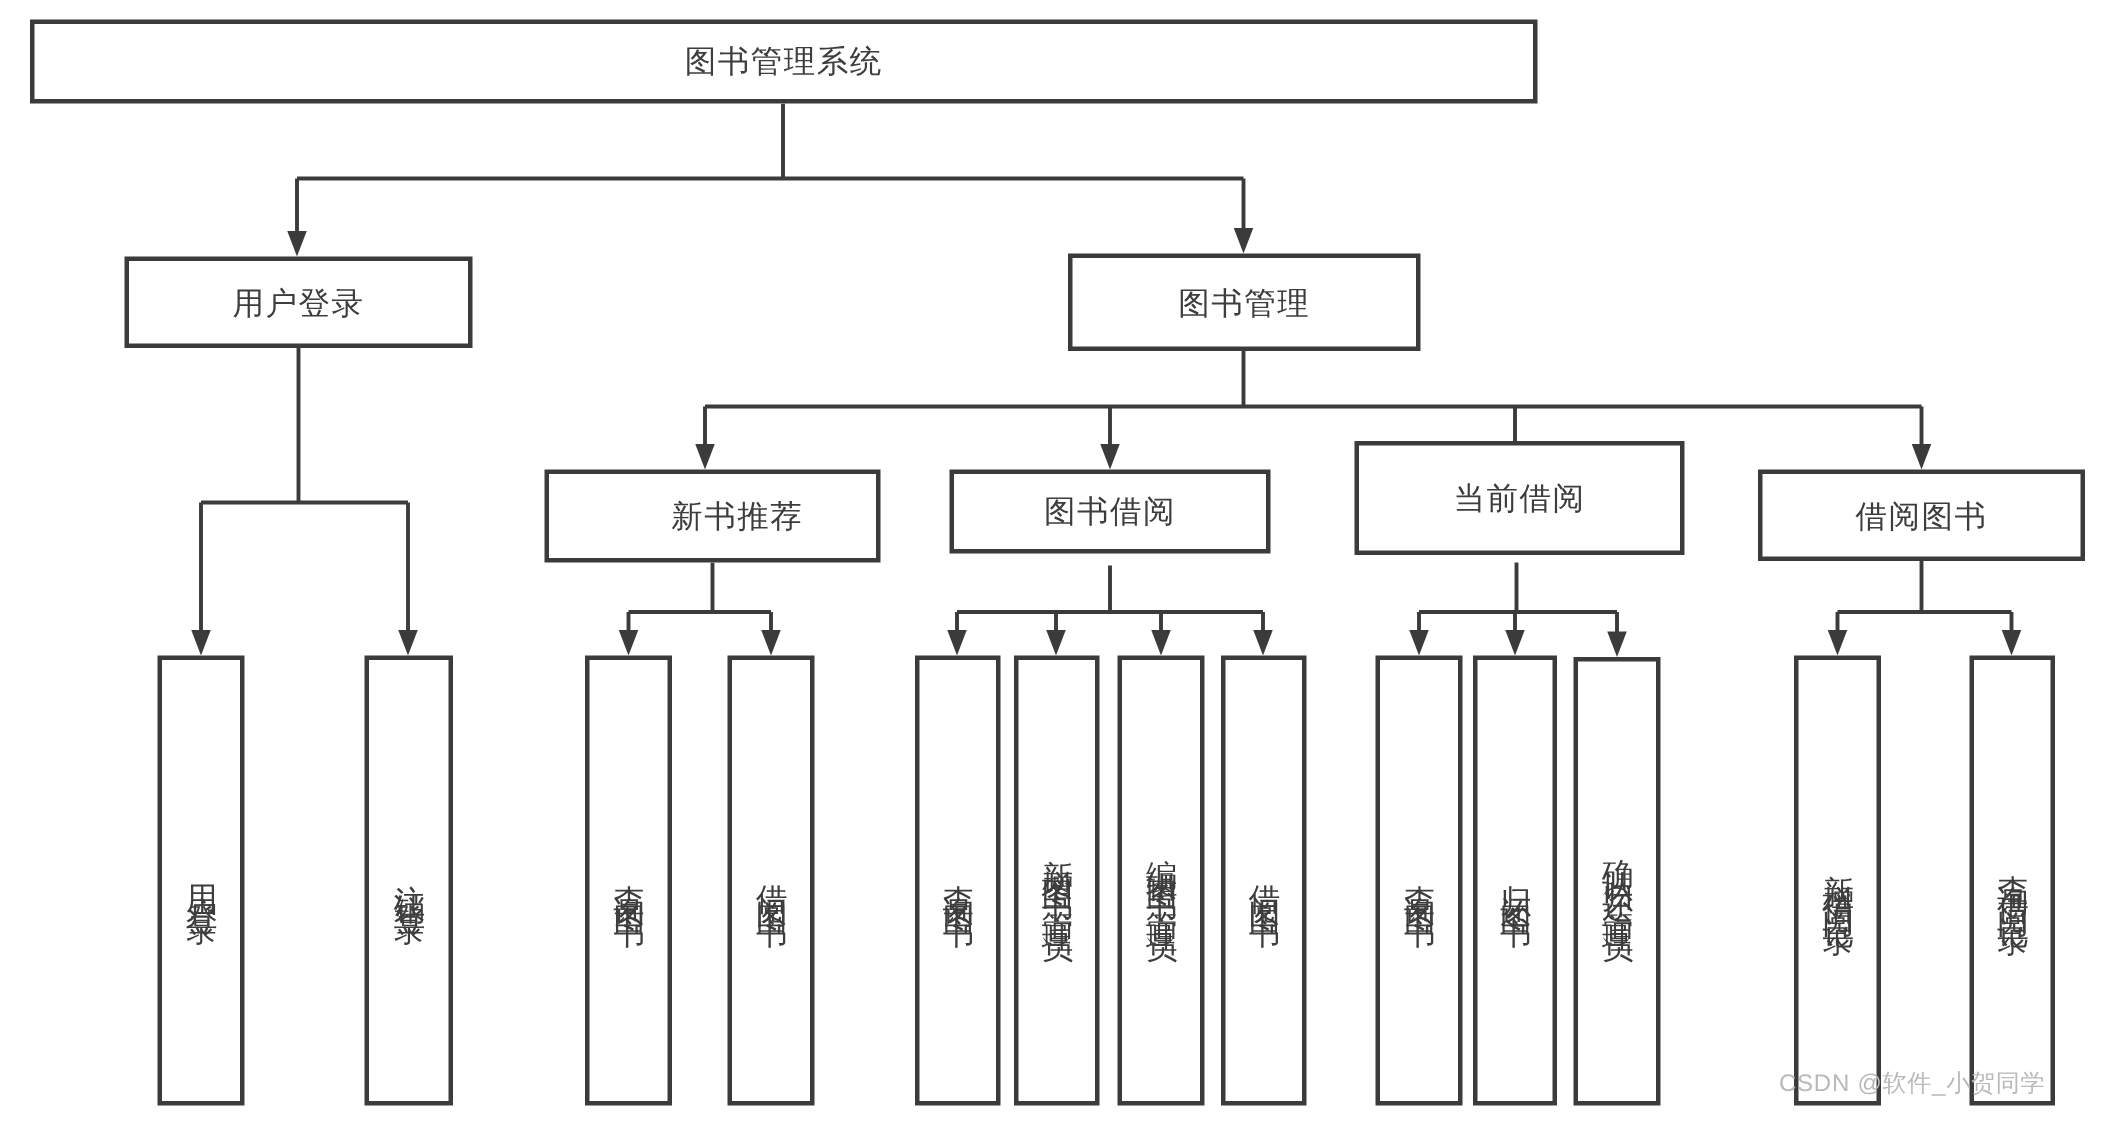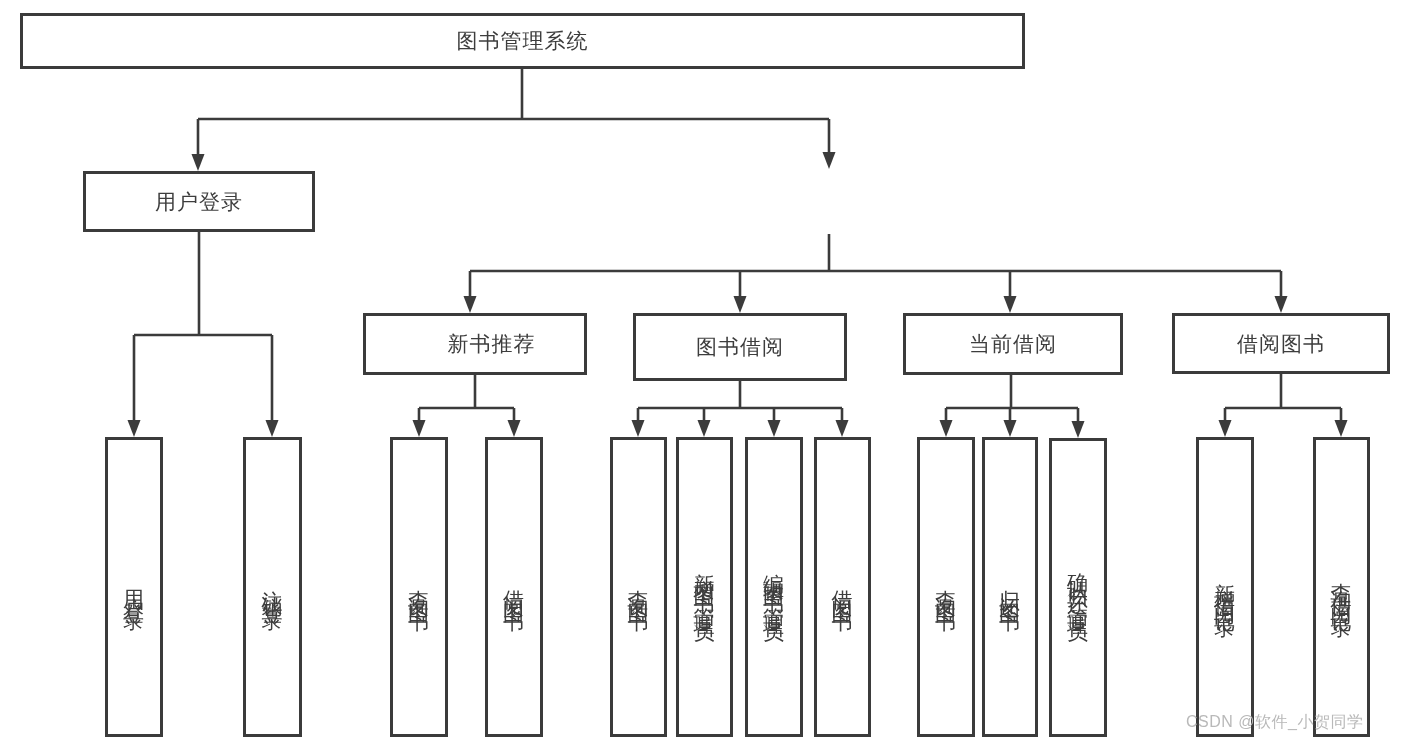--- a/index.html
+++ b/index.html
@@ -127,28 +127,31 @@
     </g>
   </svg>
 
   <div class="box" style="left:20px; top:13px; width:1005px; height:56px;">
     <span class="h-label">图书管理系统</span>
   </div>
 
   <div class="box" style="left:83px; top:171px; width:232px; height:61px;">
     <span class="h-label">用户登录</span>
   </div>
+  <div class="box" style="left:712px; top:169px; width:235px; height:65px;">
+    <span class="h-label">图书管理</span>
+  </div>
 
   <div class="box" style="left:363px; top:313px; width:224px; height:62px;padding-left:33px;">
     <span class="h-label">新书推荐</span>
   </div>
-  <div class="box" style="left:633px; top:313px; width:214px; height:68px;">
+  <div class="box" style="left:633px; top:313px; width:214px; height:56px;">
     <span class="h-label">图书借阅</span>
   </div>
-  <div class="box" style="left:903px; top:313px; width:220px; height:62px;">
+  <div class="box" style="left:903px; top:294px; width:220px; height:76px;">
     <span class="h-label">当前借阅</span>
   </div>
   <div class="box" style="left:1172px; top:313px; width:218px; height:61px;">
     <span class="h-label">借阅图书</span>
   </div>
 
   <div class="box v-box" style="left:105px; top:437px; width:58px; height:300px;">
     <span class="v-label">用户登录</span>
   </div>
   <div class="box v-box" style="left:243px; top:437px; width:59px; height:300px;">

